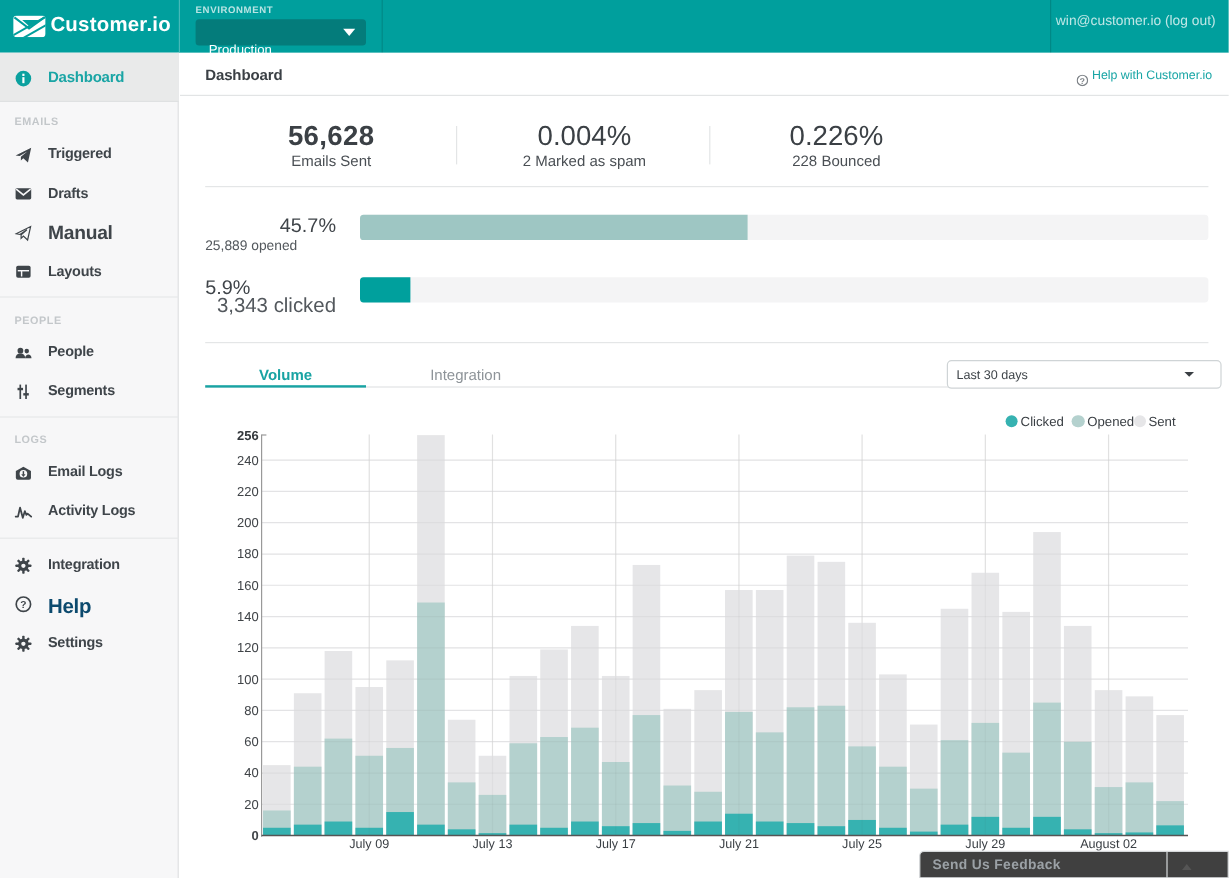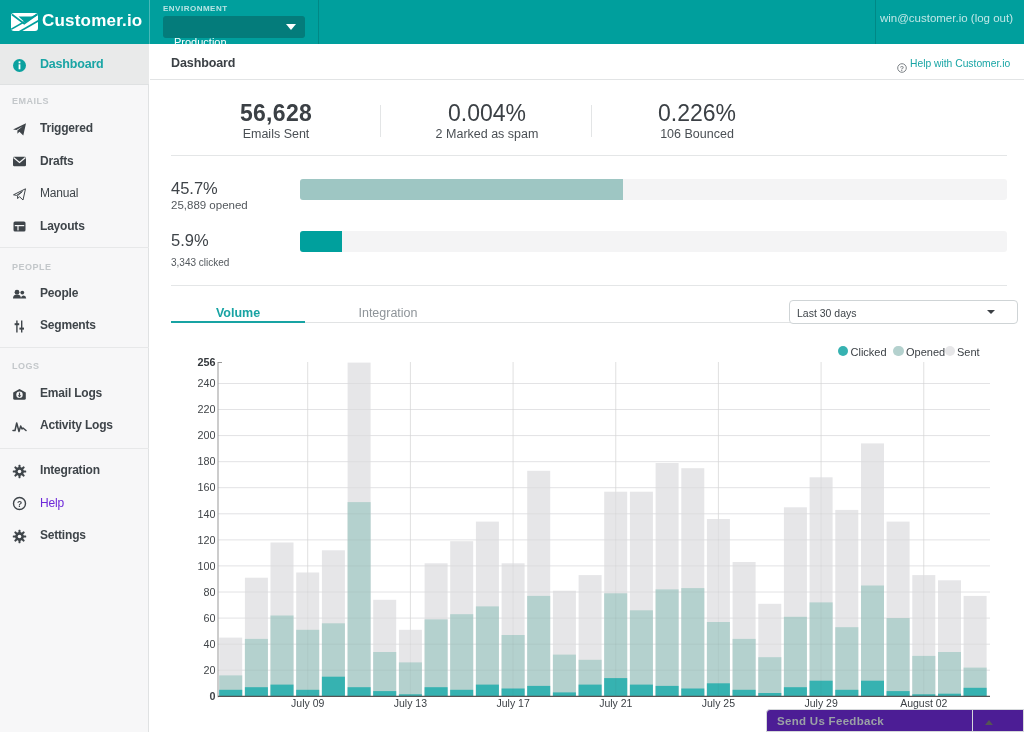--- a/index.html
+++ b/index.html
@@ -47,32 +47,32 @@
   <div class="abs" style="left:760px;top:13.8px;font-size:10.3px;color:#18a5a5">Help with Customer.io</div>
 </div>
 
 <div class="abs" style="left:150px;top:80px;width:874px;height:652px;background:#fff"></div>
 <div class="abs" style="left:0;top:0;width:1024px;height:0">
   <div class="abs" style="left:276px;top:100px;transform:translateX(-50%);font-size:23px;font-weight:bold;color:#3b4045;letter-spacing:.3px">56,628</div>
   <div class="abs" style="left:276px;top:127px;transform:translateX(-50%);font-size:12.5px;color:#4a4f54">Emails Sent</div>
   <div class="abs" style="left:487px;top:100px;transform:translateX(-50%);font-size:23px;color:#3b4045">0.004%</div>
   <div class="abs" style="left:487px;top:127px;transform:translateX(-50%);font-size:12.5px;color:#4a4f54">2 Marked as spam</div>
   <div class="abs" style="left:697px;top:100px;transform:translateX(-50%);font-size:23px;color:#3b4045">0.226%</div>
-  <div class="abs" style="left:697px;top:127px;transform:translateX(-50%);font-size:12.5px;color:#4a4f54">106 Bounced</div>
+  <div class="abs" style="left:697px;top:127px;transform:translateX(-50%);font-size:12.5px;color:#4a4f54">228 Bounced</div>
   <div class="abs" style="left:380px;top:105px;width:1px;height:32px;background:#e3e5e6"></div>
   <div class="abs" style="left:591px;top:105px;width:1px;height:32px;background:#e3e5e6"></div>
   <div class="abs" style="left:171px;top:155px;width:836px;height:1px;background:#e4e6e7"></div>
 
-  <div class="abs" style="left:171px;top:179px;width:109px;font-size:16.5px;color:#3f4449">45.7%</div>
+  <div class="abs" style="left:171px;top:179px;width:109px;text-align:right;font-size:16.5px;color:#3f4449">45.7%</div>
   <div class="abs" style="left:171px;top:199px;width:109px;text-align:left;font-size:11.5px;color:#53585d">25,889 opened</div>
   <div class="abs" style="left:300px;top:178.5px;width:707px;height:21.5px;background:#f4f4f5;border-radius:3px"></div>
   <div class="abs" style="left:300px;top:178.5px;width:323px;height:21.5px;background:#9ec6c3;border-radius:3px 0 0 3px"></div>
 
   <div class="abs" style="left:171px;top:231px;width:109px;font-size:16.5px;color:#3f4449">5.9%</div>
-  <div class="abs" style="left:171px;top:257px;width:109px;font-size:10px;color:#53585d">3,343 clicked</div>
+  <div class="abs" style="left:171px;top:245px;width:109px;text-align:right;font-size:17px;color:#53585d">3,343 clicked</div>
   <div class="abs" style="left:300px;top:230.5px;width:707px;height:21.5px;background:#f4f4f5;border-radius:3px"></div>
   <div class="abs" style="left:300px;top:230.5px;width:42px;height:21.5px;background:#00a09d;border-radius:3px 0 0 3px"></div>
 
   <div class="abs" style="left:171px;top:285px;width:836px;height:1px;background:#e4e6e7"></div>
 
   <div class="abs" style="left:171px;top:322px;width:836px;height:1px;background:#e1e3e4"></div>
   <div class="abs" style="left:171px;top:306px;width:134px;text-align:center;font-size:12.5px;font-weight:bold;color:#18a3a3">Volume</div>
   <div class="abs" style="left:171px;top:320.5px;width:134px;height:2.5px;background:#18a3a3"></div>
   <div class="abs" style="left:305px;top:306px;width:166px;text-align:center;font-size:12.5px;color:#8e9499">Integration</div>
 
@@ -237,21 +237,21 @@
 <text x="215.5" y="366.3" text-anchor="end" font-size="10.8" font-weight="bold" fill="#33373b" font-family="Liberation Sans, sans-serif">256</text>
 <text x="307.7" y="706.5" text-anchor="middle" font-size="10.5" fill="#3a3f44" font-family="Liberation Sans, sans-serif">July 09</text>
 <text x="410.4" y="706.5" text-anchor="middle" font-size="10.5" fill="#3a3f44" font-family="Liberation Sans, sans-serif">July 13</text>
 <text x="513.1" y="706.5" text-anchor="middle" font-size="10.5" fill="#3a3f44" font-family="Liberation Sans, sans-serif">July 17</text>
 <text x="615.8" y="706.5" text-anchor="middle" font-size="10.5" fill="#3a3f44" font-family="Liberation Sans, sans-serif">July 21</text>
 <text x="718.4" y="706.5" text-anchor="middle" font-size="10.5" fill="#3a3f44" font-family="Liberation Sans, sans-serif">July 25</text>
 <text x="821.1" y="706.5" text-anchor="middle" font-size="10.5" fill="#3a3f44" font-family="Liberation Sans, sans-serif">July 29</text>
 <text x="923.8" y="706.5" text-anchor="middle" font-size="10.5" fill="#3a3f44" font-family="Liberation Sans, sans-serif">August 02</text>
 </svg>
 
-<div class="abs" style="left:766px;top:709px;width:258px;height:23px;background:#4c1d95;border:1px solid #d5d8da;border-radius:4px 0 0 0">
+<div class="abs" style="left:766px;top:709px;width:258px;height:23px;background:#404040;border:1px solid #d5d8da;border-radius:4px 0 0 0">
   <div class="abs" style="left:10px;top:5px;font-size:11.5px;font-weight:bold;color:#9ba1a6;letter-spacing:.3px">Send Us Feedback</div>
   <div class="abs" style="left:205px;top:0;width:1px;height:23px;background:#d5d8da"></div>
   <div class="abs" style="left:218px;top:9.5px;width:0;height:0;border-left:4.5px solid transparent;border-right:4.5px solid transparent;border-bottom:5px solid #555"></div>
 </div>
 
 <div style="position:absolute;left:0;top:44px;width:149px;height:688px;background:#f7f7f8;border-right:1px solid #e0e2e3">
 <div style="position:absolute;left:0;top:0;width:149px;height:41px;background:#e9eaea;border-bottom:1px solid #dfe1e2"></div>
 <div style="position:absolute;left:12px;top:13.5px;width:15px;height:15px"><svg width="15" height="15" viewBox="0 0 15 15" xmlns="http://www.w3.org/2000/svg">
         <circle cx="7.5" cy="7.5" r="6.5" fill="#0ba19f"></circle>
         <rect x="6.6" y="6.3" width="1.8" height="5" fill="#fff"></rect>
@@ -264,21 +264,21 @@
       </svg></div>
     <div style="position:absolute;left:40px;top:77px;font-size:12px;font-weight:bold;color:#3f454a;letter-spacing:-.2px">Triggered</div>
 <div style="position:absolute;left:12px;top:110.0px;width:15px;height:15px"><svg width="15" height="15" viewBox="0 0 15 15" xmlns="http://www.w3.org/2000/svg">
         <rect x="1" y="2.8" width="13" height="9.4" rx="1.2" fill="#3f454a"></rect>
         <path d="M1.5 3.6 L7.5 8.4 L13.5 3.6" stroke="#f7f7f8" stroke-width="1.3" fill="none"></path>
       </svg></div>
     <div style="position:absolute;left:40px;top:109.5px;font-size:12px;font-weight:bold;color:#3f454a;letter-spacing:-.2px">Drafts</div>
 <div style="position:absolute;left:12px;top:142.5px;width:15px;height:15px"><svg width="15" height="15" viewBox="0 0 15 15" xmlns="http://www.w3.org/2000/svg">
         <path d="M1.5 7.8 L13.5 1.8 L11 13 L7.5 9.7 L5.6 11.6 L5.6 8.7 L10.4 4.5 L4.6 8.4 Z" fill="none" stroke="#3f454a" stroke-width="1"></path>
       </svg></div>
-    <div style="position:absolute;left:40px;top:142px;font-size:12px;font-weight:normal;color:#3f454a;letter-spacing:-.2px">Manual</div>
+    <div style="position:absolute;left:40px;top:142px;font-size:16px;font-weight:bold;color:#3f454a;letter-spacing:-.2px">Manual</div>
 <div style="position:absolute;left:12px;top:175.0px;width:15px;height:15px"><svg width="15" height="15" viewBox="0 0 15 15" xmlns="http://www.w3.org/2000/svg">
         <rect x="1.5" y="2.5" width="12" height="10" rx="1.5" fill="#3f454a"></rect>
         <rect x="2.8" y="6" width="9.4" height="1.2" fill="#f7f7f8"></rect>
         <rect x="5.4" y="6.6" width="1.2" height="4.8" fill="#f7f7f8"></rect>
       </svg></div>
     <div style="position:absolute;left:40px;top:174.5px;font-size:12px;font-weight:bold;color:#3f454a;letter-spacing:-.2px">Layouts</div>
 <div style="position:absolute;left:0;top:203px;width:149px;height:1px;background:#e7e8e9"></div>
 <div style="position:absolute;left:12px;top:217.5px;font-size:9px;font-weight:bold;color:#c3c7ca;letter-spacing:.5px">PEOPLE</div>
 <div style="position:absolute;left:12px;top:242.5px;width:15px;height:15px"><svg width="15" height="15" viewBox="0 0 15 15" xmlns="http://www.w3.org/2000/svg">
         <circle cx="5" cy="5.2" r="2.4" fill="#3f454a"></circle>
@@ -318,21 +318,21 @@
         <rect x="6.5" y="0.8" width="2" height="3.4" rx="0.6" fill="#3f454a" transform="rotate(270 7.5 7.5)"></rect>
         <rect x="6.5" y="0.8" width="2" height="3.4" rx="0.6" fill="#3f454a" transform="rotate(315 7.5 7.5)"></rect>
         <circle cx="7.5" cy="7.5" r="4.4" fill="#3f454a"></circle>
         <circle cx="7.5" cy="7.5" r="1.8" fill="#f7f7f8"></circle>
       </svg></div>
     <div style="position:absolute;left:40px;top:419px;font-size:12px;font-weight:bold;color:#3f454a;letter-spacing:-.2px">Integration</div>
 <div style="position:absolute;left:12px;top:452.0px;width:15px;height:15px"><svg width="15" height="15" viewBox="0 0 15 15" xmlns="http://www.w3.org/2000/svg">
         <circle cx="7.5" cy="7.5" r="6" fill="none" stroke="#3f454a" stroke-width="1.4"></circle>
         <text x="7.5" y="10.6" text-anchor="middle" font-family="Liberation Sans, sans-serif" font-size="8.5" font-weight="bold" fill="#3f454a">?</text>
       </svg></div>
-    <div style="position:absolute;left:40px;top:451.5px;font-size:12px;font-weight:normal;color:#6d28d9;letter-spacing:-.2px">Help</div>
+    <div style="position:absolute;left:40px;top:451.5px;font-size:17px;font-weight:bold;color:#0c4a6e;letter-spacing:-.2px">Help</div>
 <div style="position:absolute;left:12px;top:484.5px;width:15px;height:15px"><svg width="15" height="15" viewBox="0 0 15 15" xmlns="http://www.w3.org/2000/svg">
         <rect x="6.5" y="0.8" width="2" height="3.4" rx="0.6" fill="#3f454a" transform="rotate(0 7.5 7.5)"></rect>
         <rect x="6.5" y="0.8" width="2" height="3.4" rx="0.6" fill="#3f454a" transform="rotate(45 7.5 7.5)"></rect>
         <rect x="6.5" y="0.8" width="2" height="3.4" rx="0.6" fill="#3f454a" transform="rotate(90 7.5 7.5)"></rect>
         <rect x="6.5" y="0.8" width="2" height="3.4" rx="0.6" fill="#3f454a" transform="rotate(135 7.5 7.5)"></rect>
         <rect x="6.5" y="0.8" width="2" height="3.4" rx="0.6" fill="#3f454a" transform="rotate(180 7.5 7.5)"></rect>
         <rect x="6.5" y="0.8" width="2" height="3.4" rx="0.6" fill="#3f454a" transform="rotate(225 7.5 7.5)"></rect>
         <rect x="6.5" y="0.8" width="2" height="3.4" rx="0.6" fill="#3f454a" transform="rotate(270 7.5 7.5)"></rect>
         <rect x="6.5" y="0.8" width="2" height="3.4" rx="0.6" fill="#3f454a" transform="rotate(315 7.5 7.5)"></rect>
         <circle cx="7.5" cy="7.5" r="4.4" fill="#3f454a"></circle>

